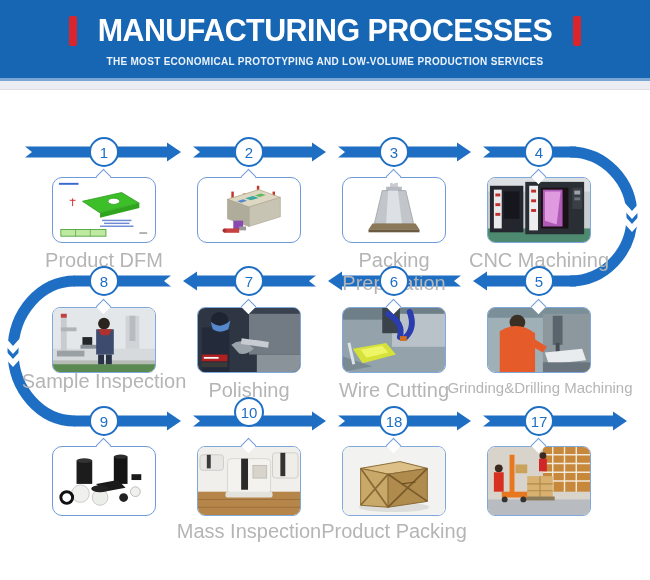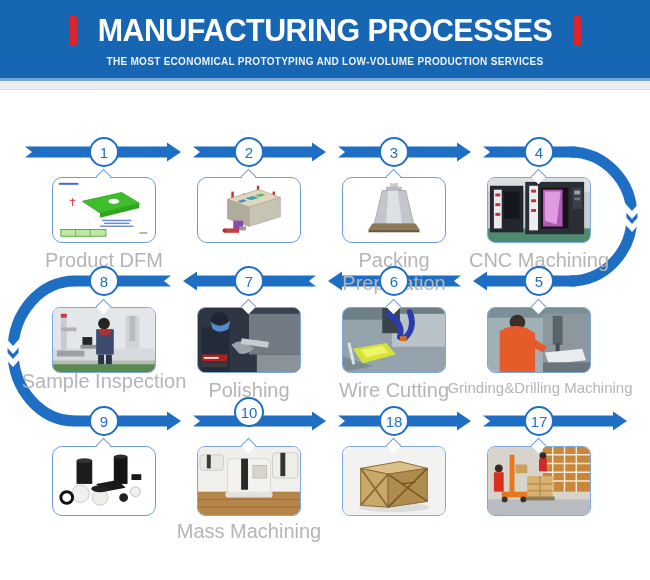--- a/index.html
+++ b/index.html
@@ -308,15 +308,16 @@
       <circle cx="17" cy="54" r="3" fill="#333333"></circle>
       <circle cx="36" cy="54" r="3" fill="#333333"></circle>
       <circle cx="11" cy="22" r="4" fill="#3a2a20"></circle>
       <rect x="6" y="26" width="10" height="20" fill="#d83020"></rect>
       <circle cx="56" cy="9" r="3.5" fill="#3a2a20"></circle>
       <rect x="52" y="12" width="8" height="13" fill="#d02828"></rect>
       <rect x="28" y="18" width="12" height="9" fill="#caa25c"></rect>
     </svg>
   </div>
 
-  <div class="step-label" style="left:164px;top:520px">Mass Machining</div>
+  <div class="step-label" style="left:164px;top:520px">Mass Inspection</div>
+  <div class="step-label" style="left:309px;top:520px">Product Packing</div>
 
 </div>
 
 </body></html>

